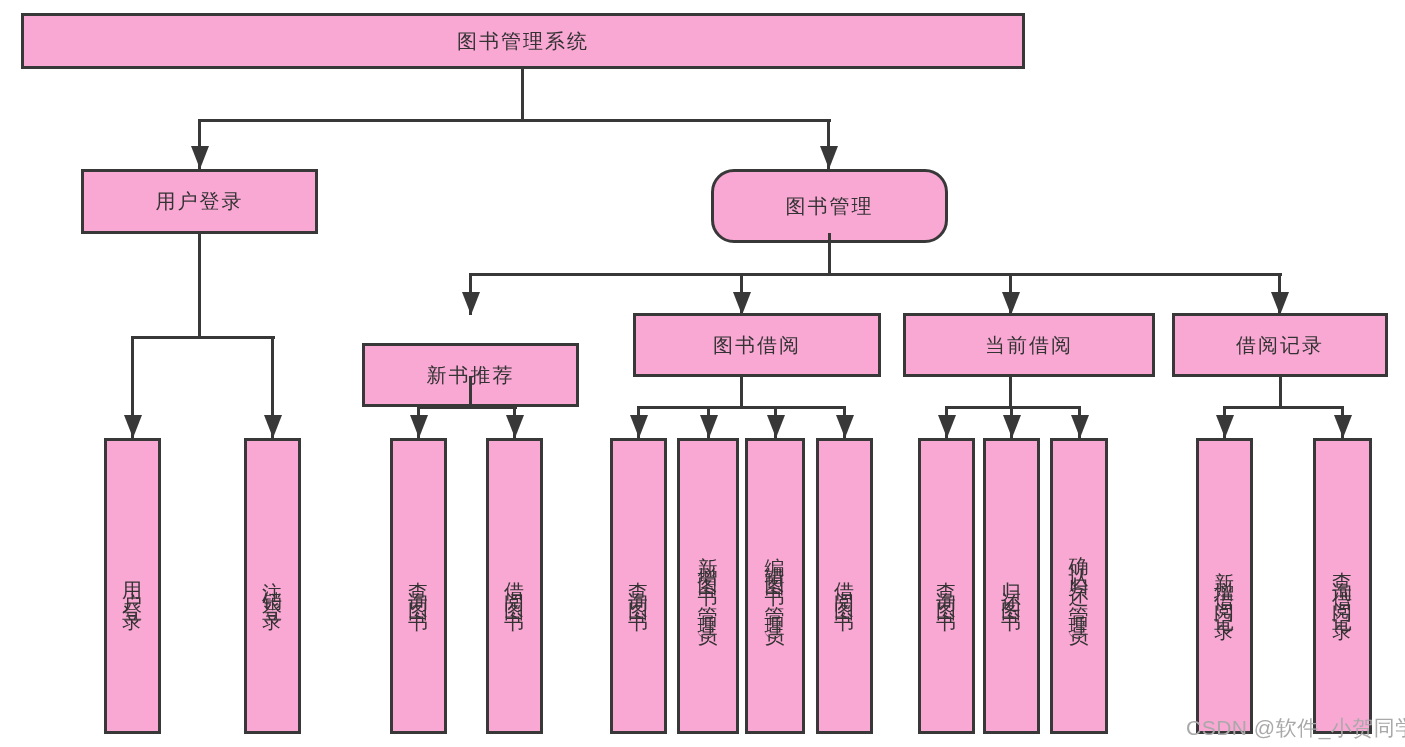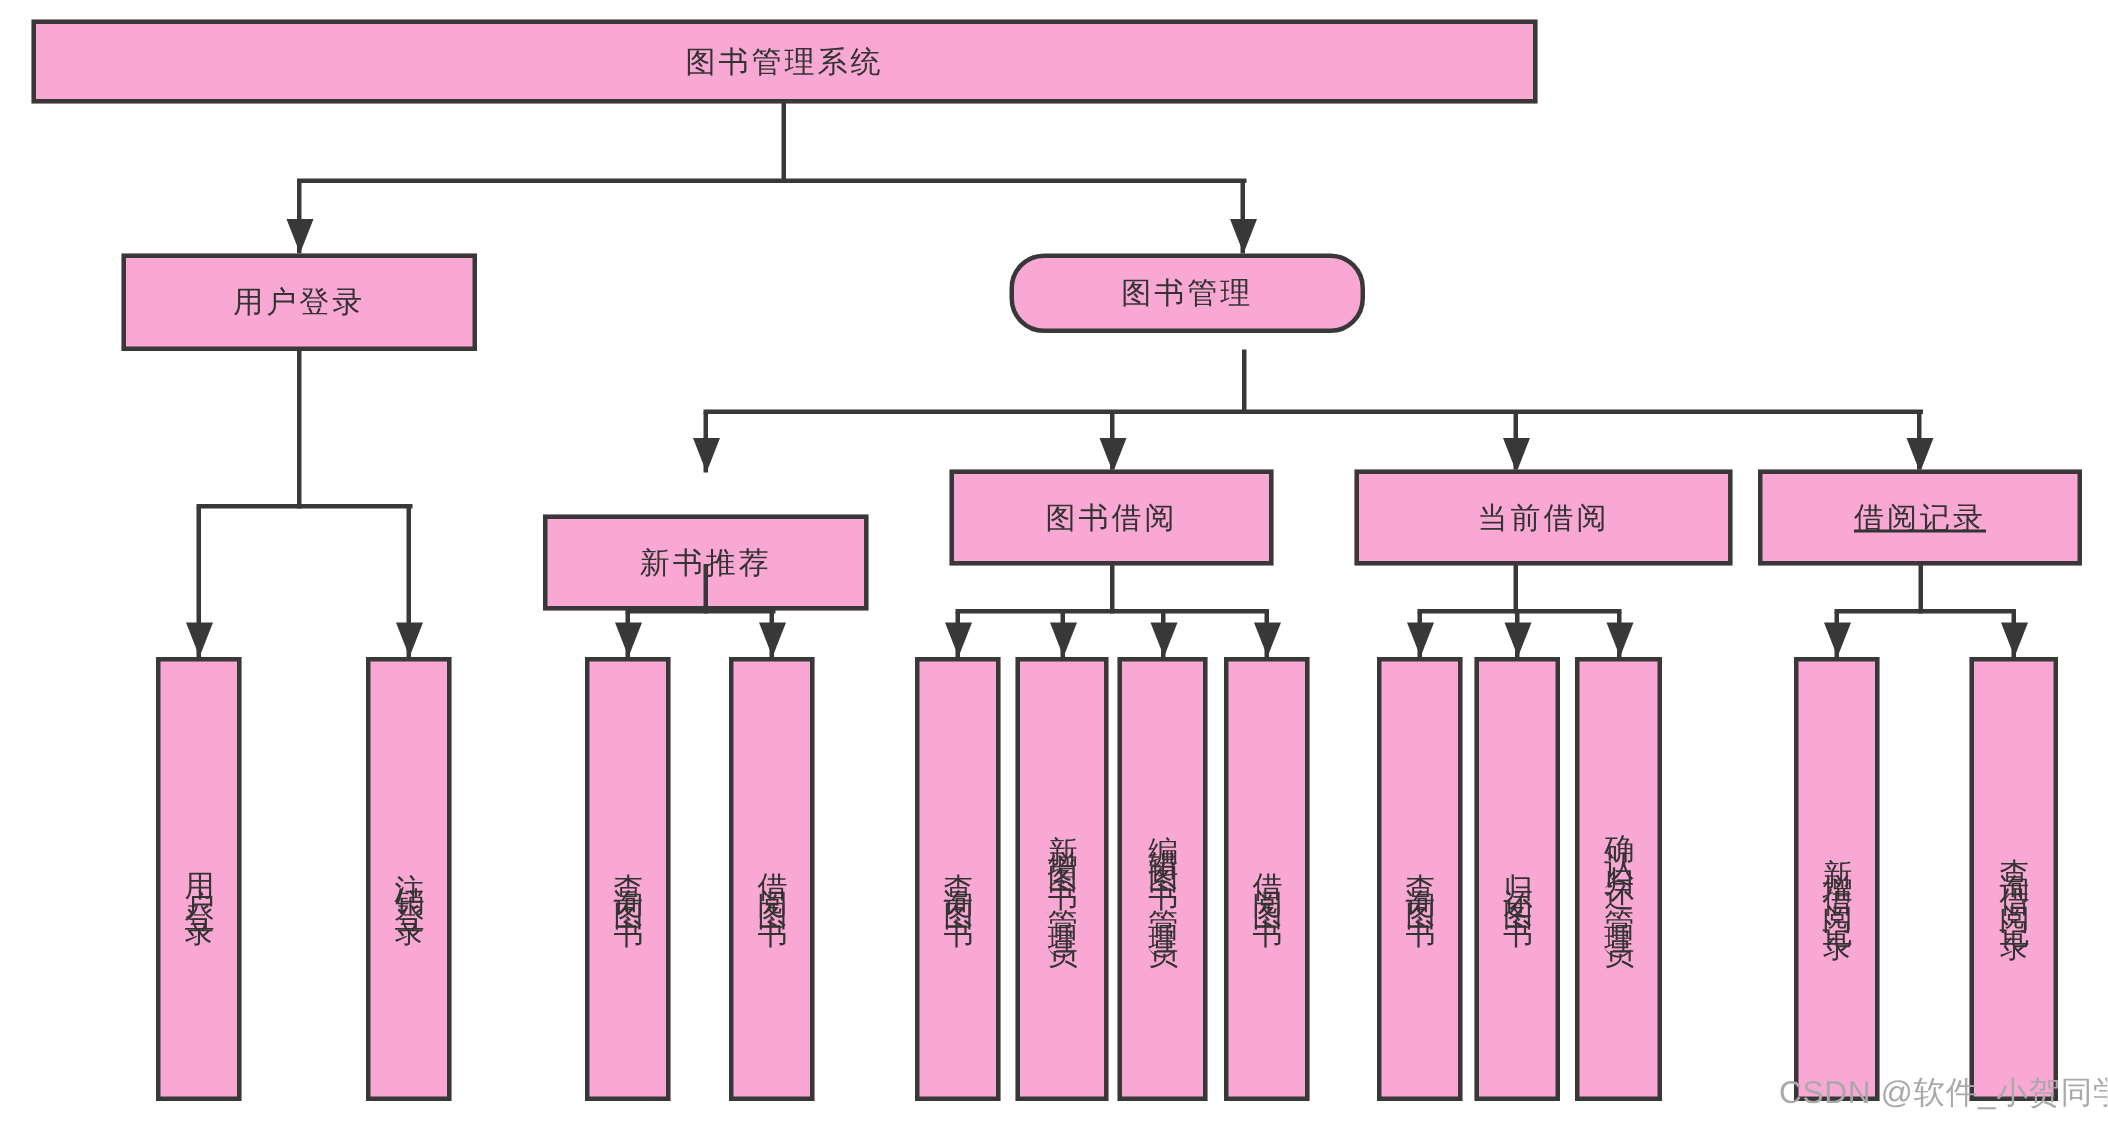--- a/index.html
+++ b/index.html
@@ -92,46 +92,46 @@
   </div>
 
   <div class="vline" style="left:521px; top:68px; height:54px;"></div>
   <div class="hline" style="left:198px; top:119px; width:633px;"></div>
   <div class="arrow" style="left:198px; top:121px; height:48px;"></div>
   <div class="arrow" style="left:827px; top:121px; height:48px;"></div>
 
   <div class="node" style="left:81px; top:169px; width:237px; height:65px;">
     <span class="node-label">用户登录</span>
   </div>
-  <div class="node" style="left:673px; top:169px; width:237px; height:53px;border-radius:23px;">
+  <div class="node" style="left:711px; top:169px; width:237px; height:74px;border-radius:23px;">
     <span class="node-label">图书管理</span>
   </div>
 
   <div class="vline" style="left:198px; top:233px; height:106px;"></div>
   <div class="hline" style="left:131px; top:336px; width:144px;"></div>
   <div class="arrow" style="left:131px; top:338px; height:100px;"></div>
   <div class="arrow" style="left:271px; top:338px; height:100px;"></div>
 
   <div class="vline" style="left:828px; top:233px; height:43px;"></div>
   <div class="hline" style="left:469px; top:273px; width:813px;"></div>
   <div class="arrow" style="left:469px; top:275px; height:40px;"></div>
   <div class="arrow" style="left:740px; top:275px; height:40px;"></div>
   <div class="arrow" style="left:1009px; top:275px; height:40px;"></div>
   <div class="arrow" style="left:1278px; top:275px; height:40px;"></div>
 
   <div class="node" style="left:362px; top:313px; width:217px; height:64px;margin-top:30px;">
     <span class="node-label">新书推荐</span>
   </div>
-  <div class="node" style="left:633px; top:313px; width:216px; height:64px;">
+  <div class="node" style="left:633px; top:313px; width:248px; height:64px;">
     <span class="node-label">图书借阅</span>
   </div>
   <div class="node" style="left:903px; top:313px; width:252px; height:64px;">
     <span class="node-label">当前借阅</span>
   </div>
-  <div class="node" style="left:1172px; top:313px; width:216px; height:64px;text-decoration:underline;">
+  <div class="node" style="left:1172px; top:313px; width:216px; height:64px;">
     <span class="node-label">借阅记录</span>
   </div>
 
   <div class="vline" style="left:469px; top:376px; height:33px;"></div>
   <div class="hline" style="left:417px; top:406px; width:100px;"></div>
   <div class="arrow" style="left:417px; top:408px; height:30px;"></div>
   <div class="arrow" style="left:513px; top:408px; height:30px;"></div>
 
   <div class="vline" style="left:740px; top:376px; height:33px;"></div>
   <div class="hline" style="left:637px; top:406px; width:209px;"></div>

